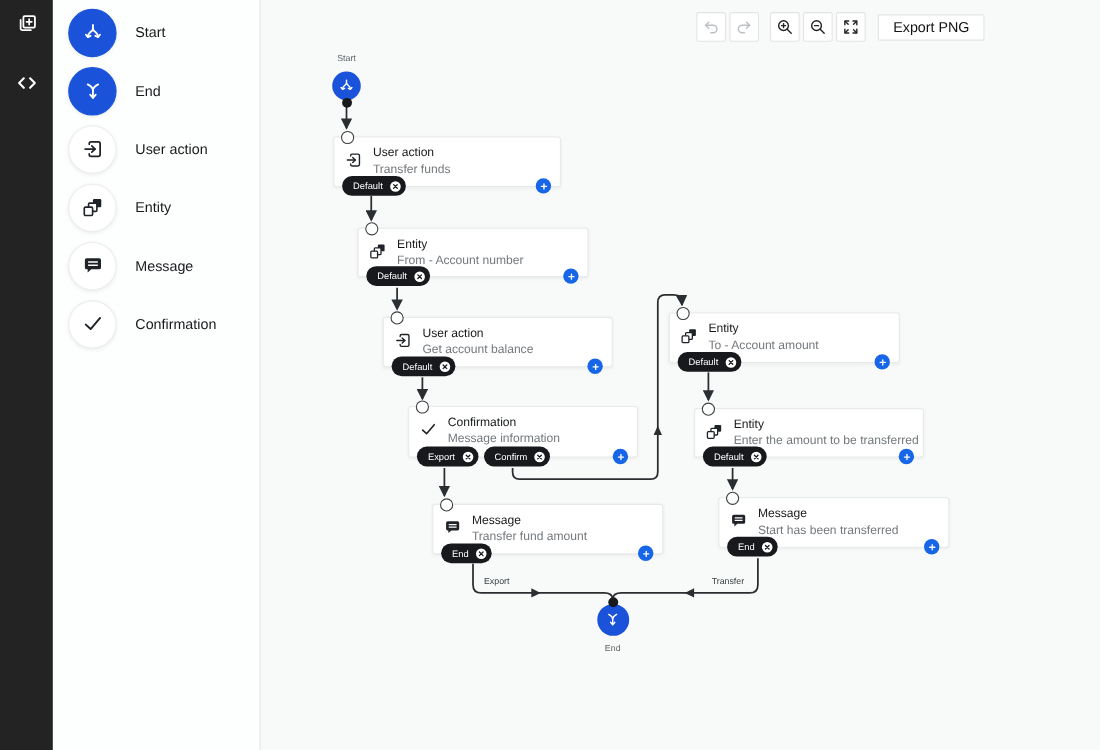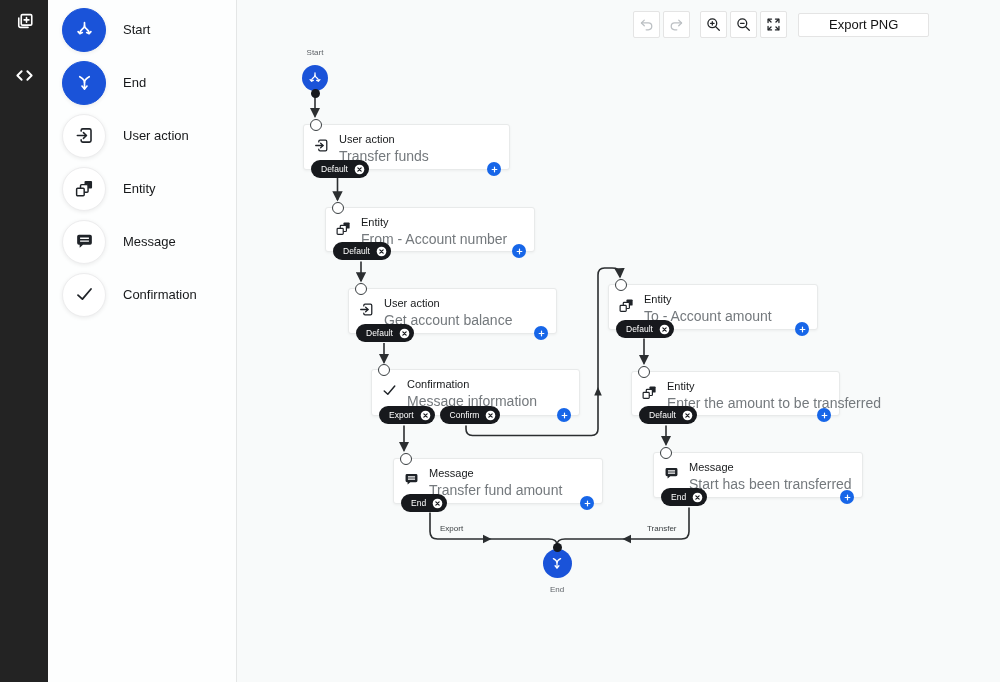--- a/index.html
+++ b/index.html
@@ -24,37 +24,37 @@
   .pal-label{margin-left:17px;font-size:13px;color:#17191b}
 
   
   .toolbar{position:absolute;left:633px;top:11px;display:flex;gap:3px;z-index:4;align-items:center}
   .tb-btn{width:27px;height:27px;background:#fff;border:1px solid #e4e4e4;border-radius:2px;
           display:flex;align-items:center;justify-content:center;color:#202326;cursor:pointer;padding:0;box-sizing:border-box}
   .tb-btn.disabled{color:#bcc0c4}
   .tb-btn.group{margin-left:7px}
   .tb-btn svg{width:17px;height:17px}
   .tb-export{height:24px;background:#fff;border:1px solid #e4e4e4;border-radius:2px;font-size:13px;
-             color:#121212;padding:0 30px;margin-left:8px;display:flex;align-items:center;cursor:pointer;
+             color:#121212;padding:0 13px;margin-left:8px;display:flex;align-items:center;cursor:pointer;
              font-family:"Liberation Sans",sans-serif}
 
   
   .edges{position:absolute;left:0;top:0;width:1000px;height:682px;z-index:1;pointer-events:none}
   .edges path.e{fill:none;stroke:#2b2e30;stroke-width:1.6}
   .edges polygon.a{fill:#2b2e30}
 
   
   .node{position:absolute;background:#fff;border:1px solid #e8eaea;border-radius:3px;
         box-shadow:0 1px 3px rgba(0,0,0,.05);z-index:2;box-sizing:border-box}
   .port{position:absolute;left:6px;top:-6px;width:12px;height:12px;box-sizing:border-box;
         border:1.6px solid #3a3f42;border-radius:50%;background:#fff}
   .n-icon{position:absolute;left:9px;top:12px;width:17px;height:17px;color:#1f2328}
   .n-icon svg{width:17px;height:17px}
   .n-title{position:absolute;left:35px;top:8px;font-size:11px;font-weight:500;color:#17191b;white-space:nowrap}
-  .n-sub{position:absolute;left:35px;top:23px;font-size:14px;color:#74797d;white-space:nowrap}
+  .n-sub{position:absolute;left:35px;top:23px;font-size:11px;color:#74797d;white-space:nowrap}
   .pills{position:absolute;left:7px;bottom:-9px;display:flex;gap:5px}
   .pill{height:18px;background:#17191d;border-radius:9px;display:flex;align-items:center;color:#fff;
         font-size:8.5px;padding:0 4px 0 10px;gap:6px;cursor:pointer;white-space:nowrap}
   .pill .xc{width:11px;height:11px;display:flex}
   .pill .xc svg{width:11px;height:11px}
   .plus{position:absolute;right:8px;bottom:-7px;width:14px;height:14px;border-radius:50%;background:#1766e8;
         border:none;display:flex;align-items:center;justify-content:center;cursor:pointer;padding:0}
   .plus svg{width:9px;height:9px}
 
   

